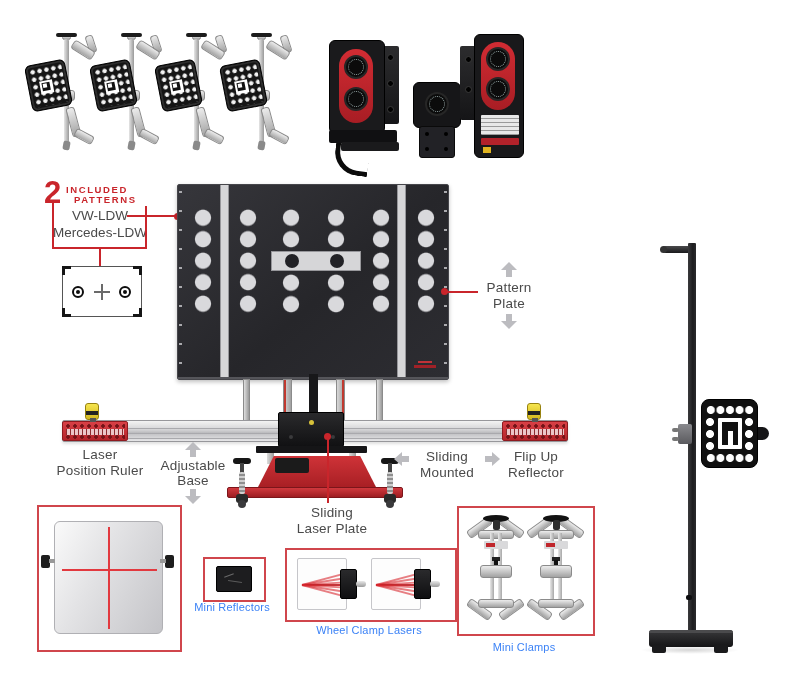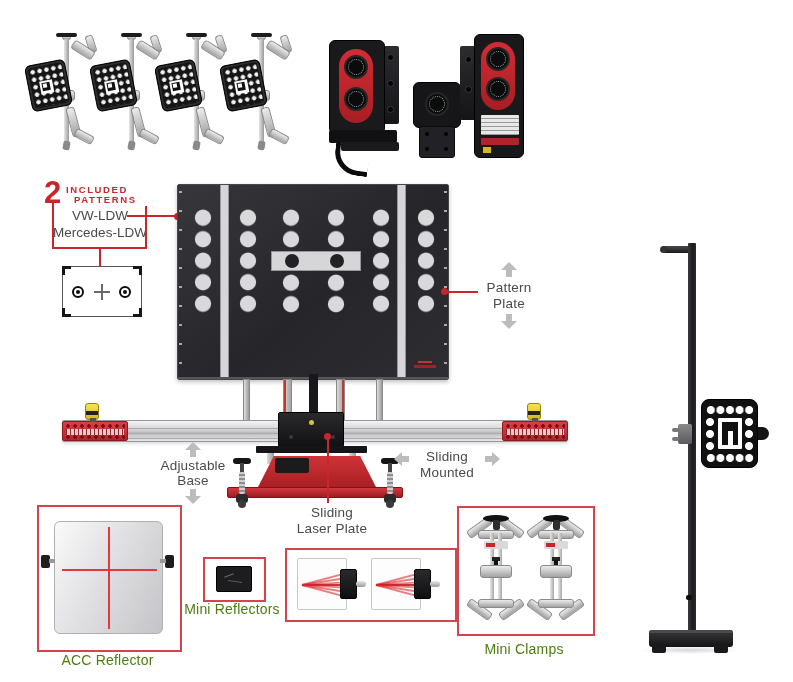--- a/index.html
+++ b/index.html
@@ -2,21 +2,21 @@
 <html><head>
 <meta charset="utf-8">
 <style>
   html,body{margin:0;padding:0;background:#fff;}
   .stage{position:relative;width:793px;height:682px;background:#ffffff;overflow:hidden;
          font-family:"Liberation Sans",sans-serif;}
   .a{position:absolute;}
   
   .lbl{position:absolute;font-size:13.5px;line-height:16px;color:#4a4a4a;text-align:center;letter-spacing:.2px;}
   .lbl div{white-space:nowrap;}
-  .blbl{position:absolute;font-size:14px;color:#4d7c0f;text-align:center;letter-spacing:.2px;white-space:nowrap;}
+  .blbl{position:absolute;font-size:11px;color:#3b82f6;text-align:center;letter-spacing:.2px;white-space:nowrap;}
   .rednum{position:absolute;font-size:31px;font-weight:bold;color:#c9252b;line-height:1;}
   .redword{position:absolute;font-size:9.5px;font-weight:bold;color:#c9252b;letter-spacing:1.6px;line-height:1;}
   .vwtxt{position:absolute;font-size:13.5px;color:#4a4a4a;text-align:center;line-height:17px;}
   
   .rline{position:absolute;background:#c9252b;}
   .rdot{position:absolute;width:7px;height:7px;border-radius:50%;background:#c9252b;}
   
   .rbox{position:absolute;border:2px solid #d0464c;background:#fff;}
   
   .arrV{position:absolute;width:16px;height:15px;}
@@ -332,20 +332,24 @@
     <div class="a" style="left:6px;top:42px;width:8px;height:8px;background:#3a3a3c;border-radius:50%;"></div>
   </div>
   <div class="a" style="left:380px;top:458px;width:20px;height:50px;">
     <div class="a" style="left:1px;top:0;width:18px;height:6px;background:#161616;border-radius:3px;"></div>
     <div class="a" style="left:8px;top:5px;width:4px;height:10px;background:#444;"></div>
     <div class="a" style="left:7px;top:14px;width:6px;height:22px;background:repeating-linear-gradient(to bottom,#cfcfcf 0 2px,#8f8f8f 2px 4px);border-radius:2px;"></div>
     <div class="a" style="left:4px;top:36px;width:12px;height:9px;background:#2a2a2a;border-radius:3px;"></div>
     <div class="a" style="left:6px;top:42px;width:8px;height:8px;background:#3a3a3c;border-radius:50%;"></div>
   </div>
 
+  <div class="lbl" style="left:40px;top:447px;width:120px;">
+    <div>Laser</div>
+    <div>Position Ruler</div>
+  </div>
   <div class="arrV arrU" style="left:185px;top:442px;">
       <div class="tri"></div>
       <div class="stem"></div>
     </div>
   <div class="lbl" style="left:148px;top:458px;width:90px;line-height:15px;">
     <div>Adjustable</div>
     <div>Base</div>
   </div>
   <div class="arrV arrD" style="left:185px;top:489px;">
       <div class="tri"></div>
@@ -357,39 +361,42 @@
       <div class="stem"></div>
     </div>
   <div class="lbl" style="left:412px;top:449px;width:70px;">
     <div>Sliding</div>
     <div>Mounted</div>
   </div>
   <div class="arrH arrR" style="left:485px;top:452px;">
       <div class="tri"></div>
       <div class="stem"></div>
     </div>
+  <div class="lbl" style="left:498px;top:449px;width:76px;">
+    <div>Flip Up</div>
+    <div>Reflector</div>
+  </div>
 
   <div class="rdot" style="left:324px;top:433px;"></div>
   <div class="rline" style="left:327px;top:438px;width:2px;height:65px;"></div>
   <div class="lbl" style="left:292px;top:505px;width:80px;">
     <div>Sliding</div>
     <div>Laser Plate</div>
   </div>
 
   <div class="rbox" style="left:37px;top:505px;width:141px;height:143px;">
     <div class="a" style="left:15px;top:14px;width:109px;height:113px;background:linear-gradient(118deg,#fafafa 0%,#e3e3e5 40%,#c4c4c8 100%);border:1px solid #b0b0b4;border-radius:6px;box-sizing:border-box;">
       <div class="a" style="left:53px;top:5px;width:2px;height:102px;background:#e2393f;"></div>
       <div class="a" style="left:7px;top:47px;width:95px;height:2px;background:#e2393f;"></div>
     </div>
     <div class="a" style="left:2px;top:48px;width:9px;height:13px;background:#1d1d1d;border-radius:2px;"></div>
     <div class="a" style="left:10px;top:52px;width:6px;height:4px;background:#999;"></div>
     <div class="a" style="left:126px;top:48px;width:9px;height:13px;background:#1d1d1d;border-radius:2px;"></div>
     <div class="a" style="left:121px;top:52px;width:6px;height:4px;background:#999;"></div>
   </div>
-  <div class="blbl" style="left:37px;top:652px;width:141px;">ACC Reflector</div>
 
   <div class="rbox" style="left:203px;top:557px;width:59px;height:41px;">
     <div class="a" style="left:11px;top:7px;width:34px;height:24px;background:#1d1d1f;border:1px solid #000;border-radius:2px;">
       <div class="a" style="left:7px;top:8px;width:10px;height:1px;background:#6a6a6a;transform:rotate(-20deg);"></div>
       <div class="a" style="left:11px;top:14px;width:14px;height:1px;background:#5a5a5a;transform:rotate(8deg);"></div>
     </div>
   </div>
   <div class="blbl" style="left:177px;top:601px;width:110px;">Mini Reflectors</div>
 
   <div class="rbox" style="left:285px;top:548px;width:168px;height:70px;">
@@ -413,20 +420,21 @@
         <div class="fanline" style="transform:rotate(-3.5deg);"></div>
         <div class="fanline" style="background:rgba(190,30,36,.9);"></div>
         <div class="fanline" style="transform:rotate(3.5deg);"></div>
         <div class="fanline" style="transform:rotate(9deg);"></div>
         <div class="fanline" style="transform:rotate(15deg);"></div>
       </div>
       <div class="a" style="left:43px;top:11px;width:17px;height:30px;background:linear-gradient(#2a2a2c,#0f0f11);border:1px solid #000;border-radius:2px;box-sizing:border-box;"></div>
       <div class="a" style="left:59px;top:23px;width:10px;height:6px;background:linear-gradient(#e8e8e8,#9b9b9b);border-radius:3px;"></div>
     </div>
   </div>
+  <div class="blbl" style="left:285px;top:624px;width:168px;">Wheel Clamp Lasers</div>
 
   <div class="rbox" style="left:457px;top:506px;width:134px;height:126px;">
     <div class="a" style="left:12px;top:7px;width:50px;height:112px;">
       <div class="wc-arm" style="left:-5px;top:8px;transform:rotate(-36deg);"></div>
       <div class="wc-arm" style="left:27px;top:8px;transform:rotate(36deg);"></div>
       <div class="wc-arm" style="left:-5px;top:90px;transform:rotate(36deg);"></div>
       <div class="wc-arm" style="left:27px;top:90px;transform:rotate(-36deg);"></div>
       <div class="a" style="left:12px;top:0;width:26px;height:7px;background:#121212;border-radius:50%;"></div>
       <div class="a" style="left:22px;top:5px;width:7px;height:10px;background:#2e2e2e;border-radius:2px;"></div>
       <div class="a sil" style="left:7px;top:15px;width:36px;height:9px;"></div>

